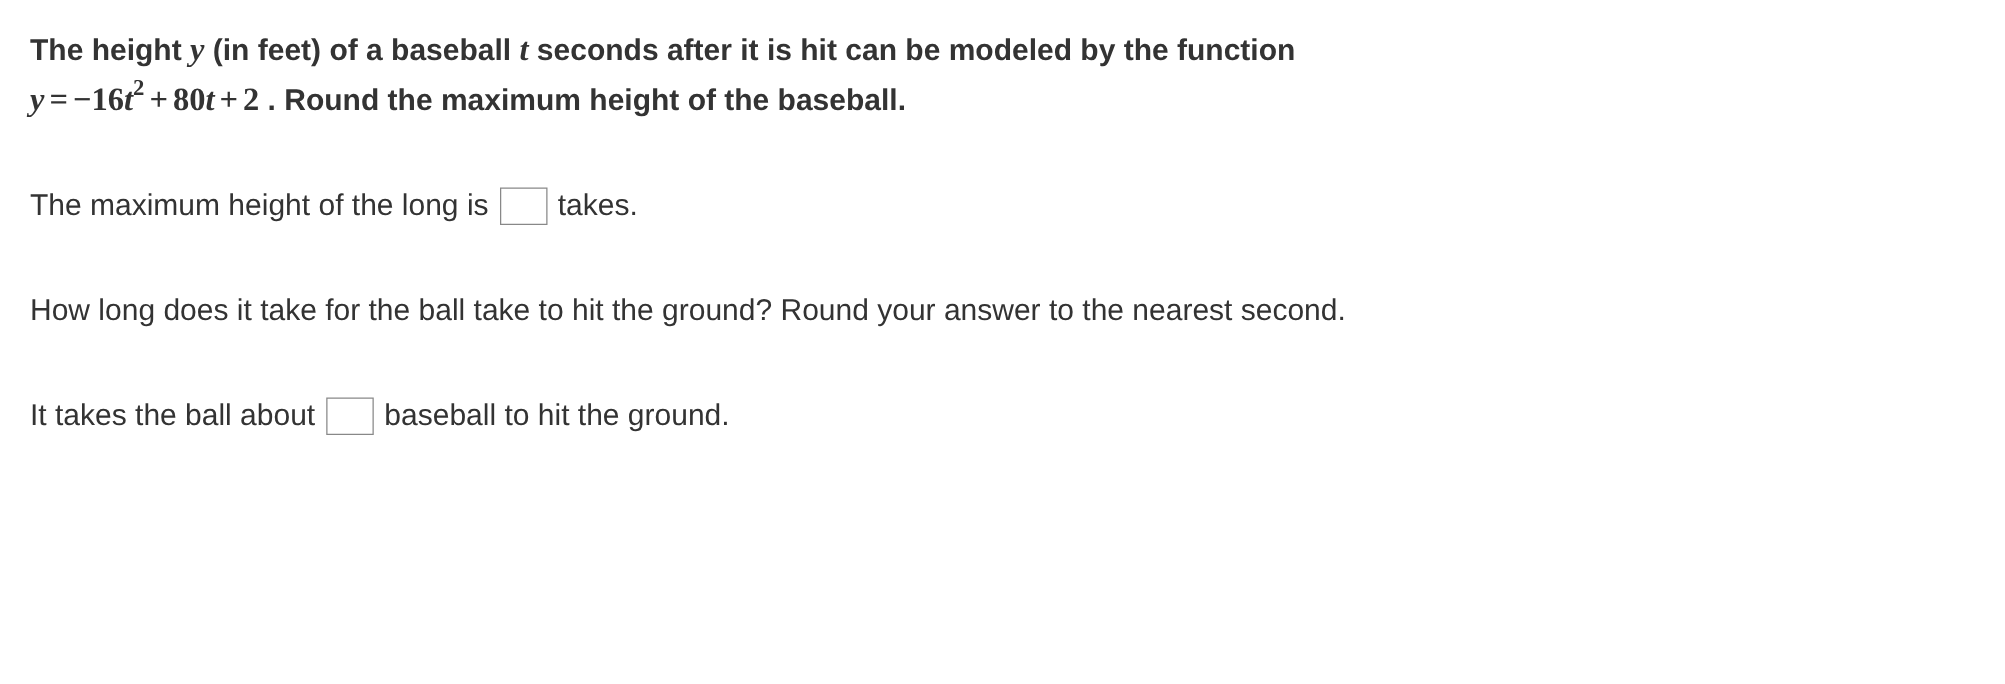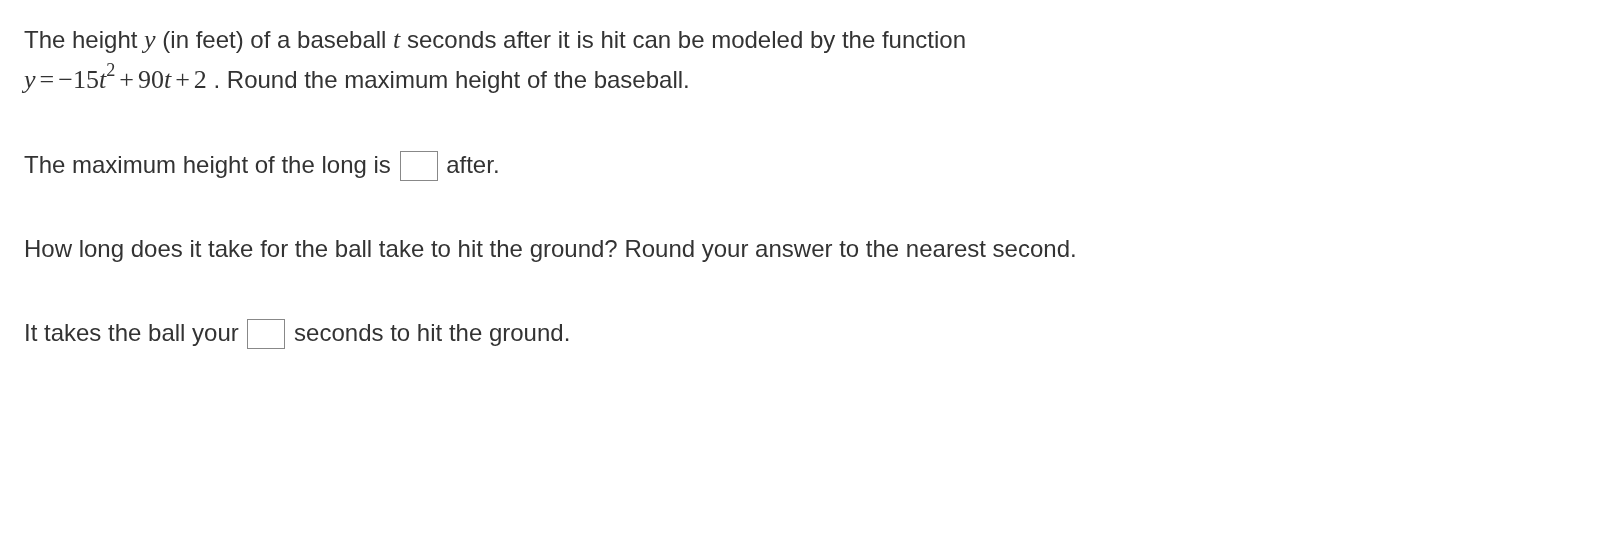--- a/index.html
+++ b/index.html
@@ -11,20 +11,21 @@
       font-family: Arial, Helvetica, sans-serif;
       font-size: 24px;
       color: #333333;
       padding: 20px 24px;
       line-height: 1.5;
       width: 1604px;
       height: 547px;
     }
     .problem-statement {
       margin-bottom: 48px;
+      font-weight: bold;
     }
     .problem-statement .line {
       display: block;
     }
     .answer-line {
       margin-bottom: 48px;
     }
     .italic {
       font-style: italic;
       font-family: 'Times New Roman', Times, serif;
@@ -63,27 +64,27 @@
     }
   </style>
 </head>
 <body>
 
 <div class="problem-statement">
   <span class="line">
     <span>The height </span><span class="italic">y</span><span> (in feet) of a baseball </span><span class="italic">t</span><span> seconds after it is hit can be modeled by the function</span>
   </span>
   <span class="line">
-    <span class="equation"><span>y</span><span class="op">=</span><span class="op" style="padding:0">−</span><span class="num">15</span><span>t</span><span class="sup">2</span><span class="op">+</span><span class="num">90</span><span>t</span><span class="op">+</span><span class="num">2</span></span><span> . Round the maximum height of the baseball.</span>
+    <span class="equation"><span>y</span><span class="op">=</span><span class="op" style="padding:0">−</span><span class="num">16</span><span>t</span><span class="sup">2</span><span class="op">+</span><span class="num">80</span><span>t</span><span class="op">+</span><span class="num">2</span></span><span> . Round the maximum height of the baseball.</span>
   </span>
 </div>
 
 <div class="answer-line">
-  <span>The maximum height of the long is </span><input type="text" class="input-box" style=""><span> after.</span>
+  <span>The maximum height of the long is </span><input type="text" class="input-box" style=""><span> takes.</span>
 </div>
 
 <div class="answer-line">
   <span>How long does it take for the ball take to hit the ground? Round your answer to the nearest second.</span>
 </div>
 
 <div class="answer-line" style="margin-bottom:0">
-  <span>It takes the ball your </span><input type="text" class="input-box" style=""><span> seconds to hit the ground.</span>
+  <span>It takes the ball about </span><input type="text" class="input-box" style=""><span> baseball to hit the ground.</span>
 </div>
 
 </body></html>

